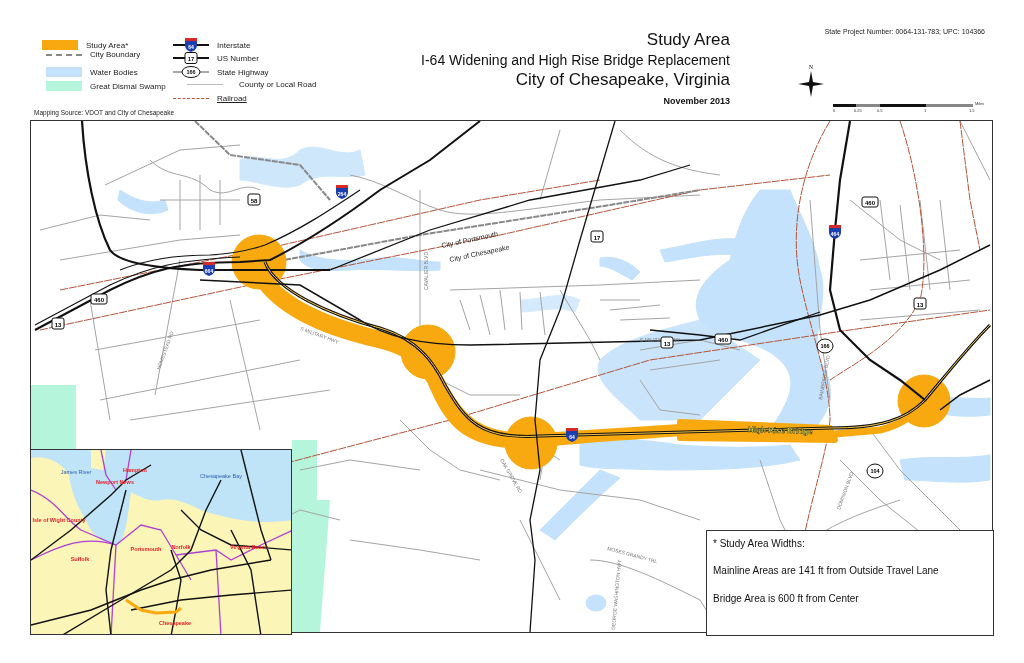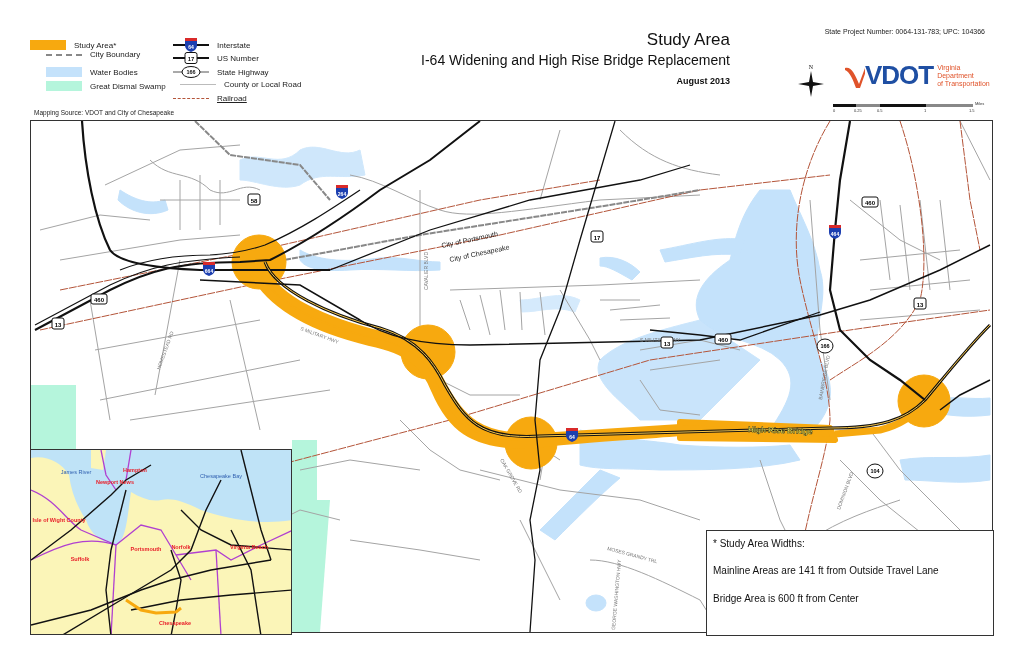--- a/index.html
+++ b/index.html
@@ -222,21 +222,21 @@
       </g>
     <g transform="translate(875,471)">
         <ellipse cx="0" cy="0" rx="8" ry="7" fill="#fff" stroke="#111"></ellipse>
         <text x="0" y="2">104</text>
       </g>
   </g>
 </svg>
 
 <div class="header">
   <div class="legend">
-    <div class="lg-row" style="left:0;top:20px;text-align:center;">
+    <div class="lg-row" style="left:12px;top:20px;text-align:center;">
       <div class="lg-sw" style="background:#f7a90f;"></div>
       <span>Study Area*</span>
     </div>
     <div class="lg-row" style="left:16px;top:30px;justify-content:flex-end;">
       <div class="lg-line" style="border-top:2px dashed #888;"></div>
       <span>City Boundary</span>
     </div>
     <div class="lg-row" style="left:16px;top:47px;">
       <div class="lg-sw" style="background:#c4e2fb;"></div>
       <span>Water Bodies</span>
@@ -264,54 +264,45 @@
       <span>US Number</span>
     </div>
     <div class="lg-row" style="left:143px;top:46px;align-items:center;">
       <svg width="36" height="12" style="margin-right:8px;">
         <line x1="0" y1="6" x2="36" y2="6" stroke="#555" stroke-width="1"></line>
         <ellipse cx="18" cy="6" rx="9" ry="5.5" fill="#fff" stroke="#111"></ellipse>
         <text x="18" y="8" text-anchor="middle" font-size="5.5" fill="#111" font-family="Liberation Sans, sans-serif" font-weight="bold">166</text>
       </svg>
       <span>State Highway</span>
     </div>
-    <div class="lg-row" style="left:150px;top:60px;">
+    <div class="lg-row" style="left:157px;top:60px;gap:8px;">
       <div class="lg-line" style="border-top:1px solid #bbb;"></div>
       <span>County or Local Road</span>
     </div>
     <div class="lg-row" style="left:143px;top:74px;text-decoration:underline;">
       <div class="lg-line" style="border-top:1px dashed #b4553a;"></div>
       <span>Railroad</span>
     </div>
     <div class="mapsrc">Mapping Source: VDOT and City of Chesapeake</div>
   </div>
 
   <div class="titlebox">
     <div class="t1">Study Area</div>
     <div class="t2">I-64 Widening and High Rise Bridge Replacement</div>
-    <div class="t4">August 2013</div>
+    <div class="t3">City of Chesapeake, Virginia</div>
+    <div class="t4">November 2013</div>
   </div>
 
   <div class="proj">State Project Number:  0064-131-783; UPC:  104366</div>
 
   <svg class="north" viewBox="0 0 30 36">
     <text x="15" y="7" text-anchor="middle" font-size="6" font-family="Liberation Serif, serif" fill="#111">N</text>
     <path d="M15,9 L17,20 L28,22 L17,24 L15,35 L13,24 L2,22 L13,20 Z" fill="#111"></path>
   </svg>
 
-  <div class="vdot">
-    <svg width="22" height="24">
-        <path d="M0,4 C6,2 10,10 14,20 L20,4 L22,4 L15,24 L11,24 C8,16 5,8 0,6 Z" fill="#e0532a"></path>
-      </svg>
-    <span class="vdot-word">VDOT</span>
-    <div class="vdot-sub">
-      <div>Virginia Department</div>
-      <div>of Transportation</div>
-    </div>
-  </div>
 
   <div class="scalebar">
     <div class="sb-bar">
       <div style="flex:1;background:#111;"></div>
         <div style="flex:1;background:#888;"></div>
         <div style="flex:2;background:#111;"></div>
         <div style="flex:2;background:#888;"></div>
     </div>
     <div class="sb-labels">
       <span style="left:0">0</span>

